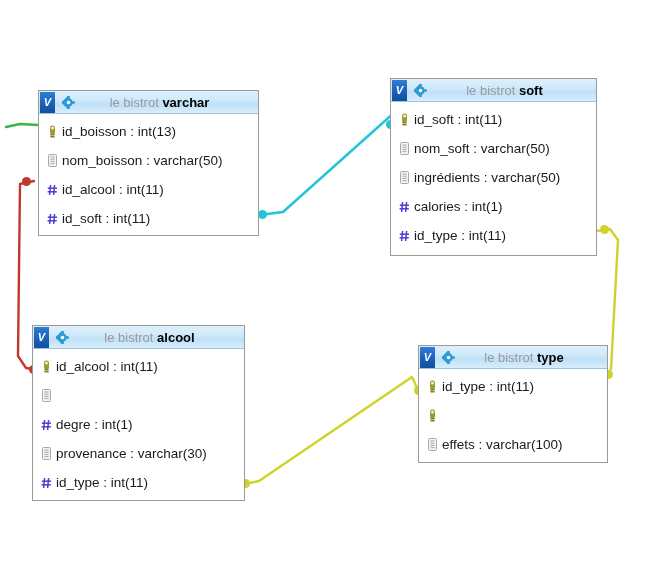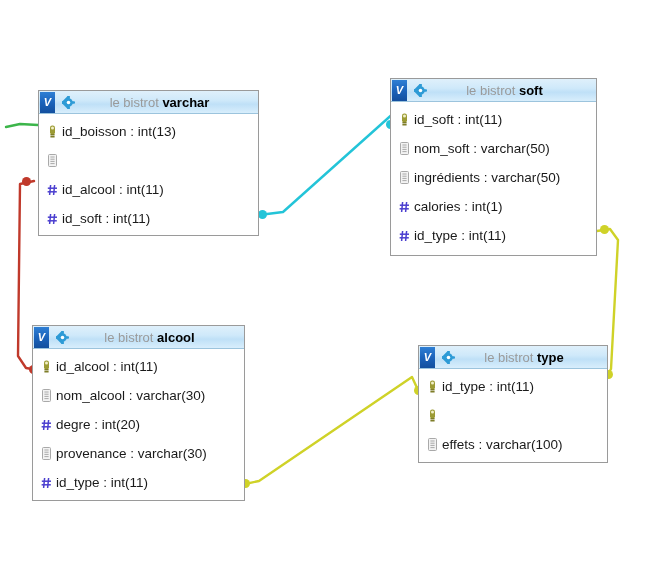--- a/index.html
+++ b/index.html
@@ -162,20 +162,21 @@
           <div class="fld">
             <span class="ic">
               <svg width="11" height="13" viewBox="0 0 11 13">
                 <rect x="1.5" y="0.5" width="8" height="12" rx="1" fill="#f3f3f3" stroke="#a9a9a9" stroke-width="1"></rect>
                 <line x1="3.4" y1="3" x2="7.6" y2="3" stroke="#a9a9a9" stroke-width="1"></line>
                 <line x1="3.4" y1="5.2" x2="7.6" y2="5.2" stroke="#a9a9a9" stroke-width="1"></line>
                 <line x1="3.4" y1="7.4" x2="7.6" y2="7.4" stroke="#a9a9a9" stroke-width="1"></line>
                 <line x1="3.4" y1="9.6" x2="7.6" y2="9.6" stroke="#a9a9a9" stroke-width="1"></line>
               </svg>
             </span>
+            <span class="txt">nom_boisson : varchar(50)</span>
           </div>
           <div class="fld">
             <span class="ic">
               <svg width="11" height="12" viewBox="0 0 11 12">
                 <g stroke="#4b3fcf" stroke-width="1.5">
                   <line x1="3.6" y1="1" x2="2.6" y2="11"></line>
                   <line x1="7.6" y1="1" x2="6.6" y2="11"></line>
                   <line x1="0.8" y1="4.2" x2="10" y2="4.2"></line>
                   <line x1="0.6" y1="7.8" x2="9.8" y2="7.8"></line>
                 </g>
@@ -311,34 +312,33 @@
           <div class="fld">
             <span class="ic">
               <svg width="11" height="13" viewBox="0 0 11 13">
                 <rect x="1.5" y="0.5" width="8" height="12" rx="1" fill="#f3f3f3" stroke="#a9a9a9" stroke-width="1"></rect>
                 <line x1="3.4" y1="3" x2="7.6" y2="3" stroke="#a9a9a9" stroke-width="1"></line>
                 <line x1="3.4" y1="5.2" x2="7.6" y2="5.2" stroke="#a9a9a9" stroke-width="1"></line>
                 <line x1="3.4" y1="7.4" x2="7.6" y2="7.4" stroke="#a9a9a9" stroke-width="1"></line>
                 <line x1="3.4" y1="9.6" x2="7.6" y2="9.6" stroke="#a9a9a9" stroke-width="1"></line>
               </svg>
             </span>
-            <span class="txt">nom_alcool : varchar(30)</span>
-          </div>
-          <div class="fld">
-            <span class="ic">
-              <svg width="11" height="12" viewBox="0 0 11 12">
-                <g stroke="#4b3fcf" stroke-width="1.5">
-                  <line x1="3.6" y1="1" x2="2.6" y2="11"></line>
-                  <line x1="7.6" y1="1" x2="6.6" y2="11"></line>
-                  <line x1="0.8" y1="4.2" x2="10" y2="4.2"></line>
-                  <line x1="0.6" y1="7.8" x2="9.8" y2="7.8"></line>
-                </g>
-              </svg>
-            </span>
-            <span class="txt">degre : int(20)</span>
+          </div>
+          <div class="fld">
+            <span class="ic">
+              <svg width="11" height="12" viewBox="0 0 11 12">
+                <g stroke="#4b3fcf" stroke-width="1.5">
+                  <line x1="3.6" y1="1" x2="2.6" y2="11"></line>
+                  <line x1="7.6" y1="1" x2="6.6" y2="11"></line>
+                  <line x1="0.8" y1="4.2" x2="10" y2="4.2"></line>
+                  <line x1="0.6" y1="7.8" x2="9.8" y2="7.8"></line>
+                </g>
+              </svg>
+            </span>
+            <span class="txt">degre : int(1)</span>
           </div>
           <div class="fld">
             <span class="ic">
               <svg width="11" height="13" viewBox="0 0 11 13">
                 <rect x="1.5" y="0.5" width="8" height="12" rx="1" fill="#f3f3f3" stroke="#a9a9a9" stroke-width="1"></rect>
                 <line x1="3.4" y1="3" x2="7.6" y2="3" stroke="#a9a9a9" stroke-width="1"></line>
                 <line x1="3.4" y1="5.2" x2="7.6" y2="5.2" stroke="#a9a9a9" stroke-width="1"></line>
                 <line x1="3.4" y1="7.4" x2="7.6" y2="7.4" stroke="#a9a9a9" stroke-width="1"></line>
                 <line x1="3.4" y1="9.6" x2="7.6" y2="9.6" stroke="#a9a9a9" stroke-width="1"></line>
               </svg>

